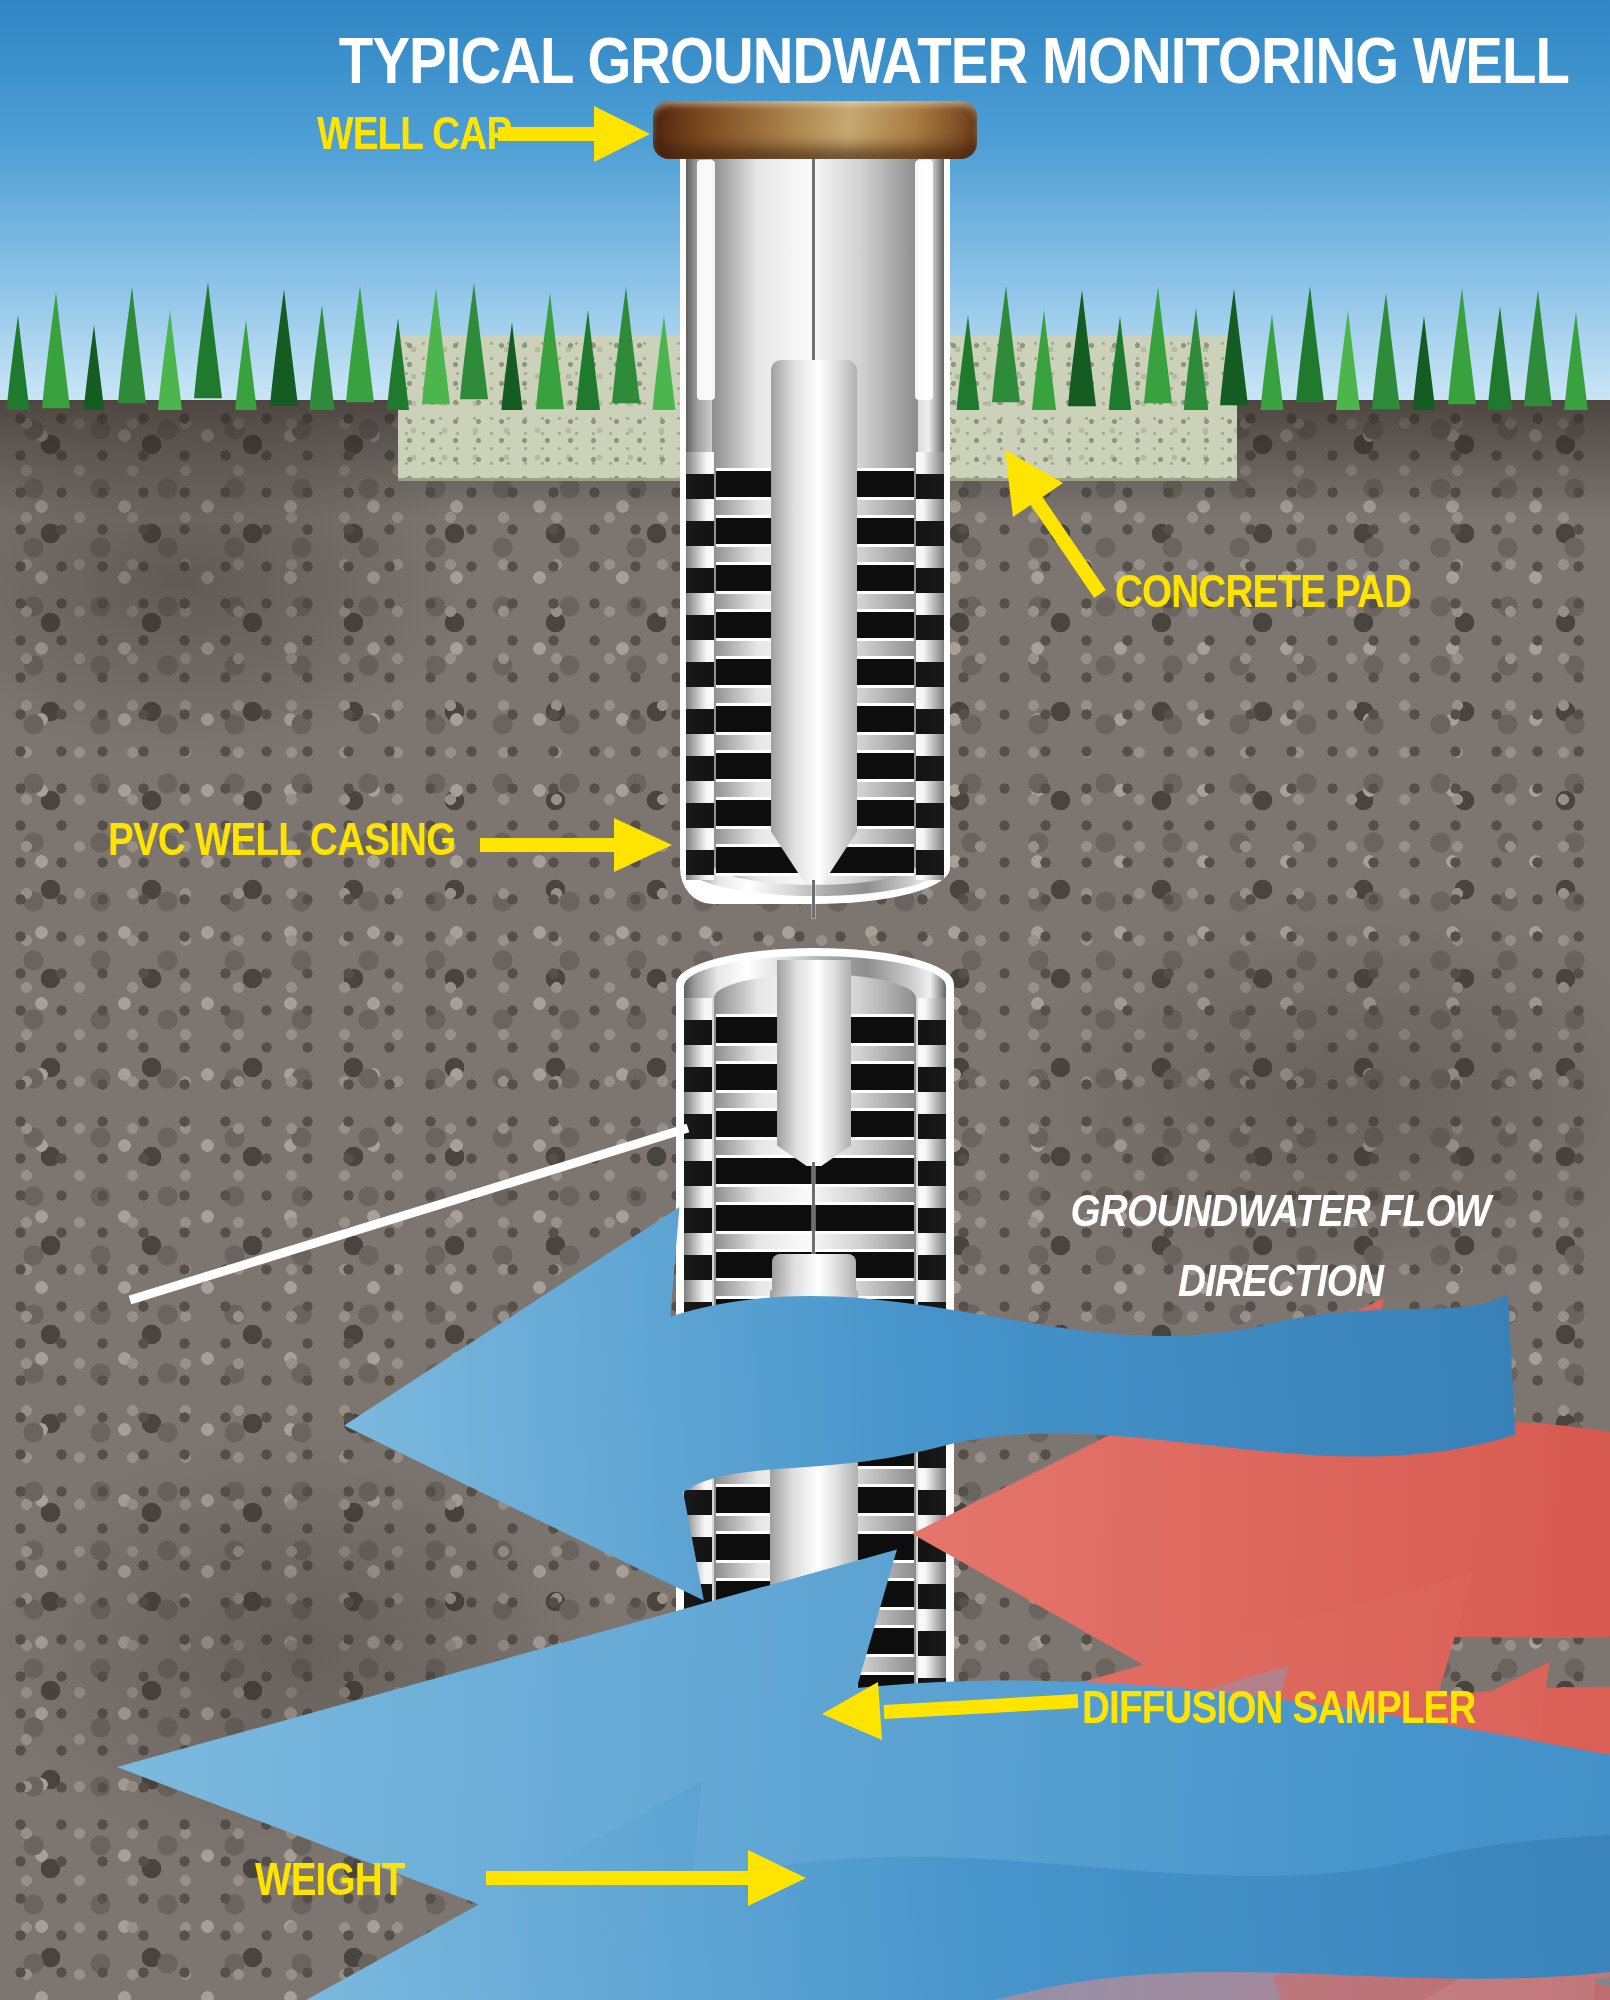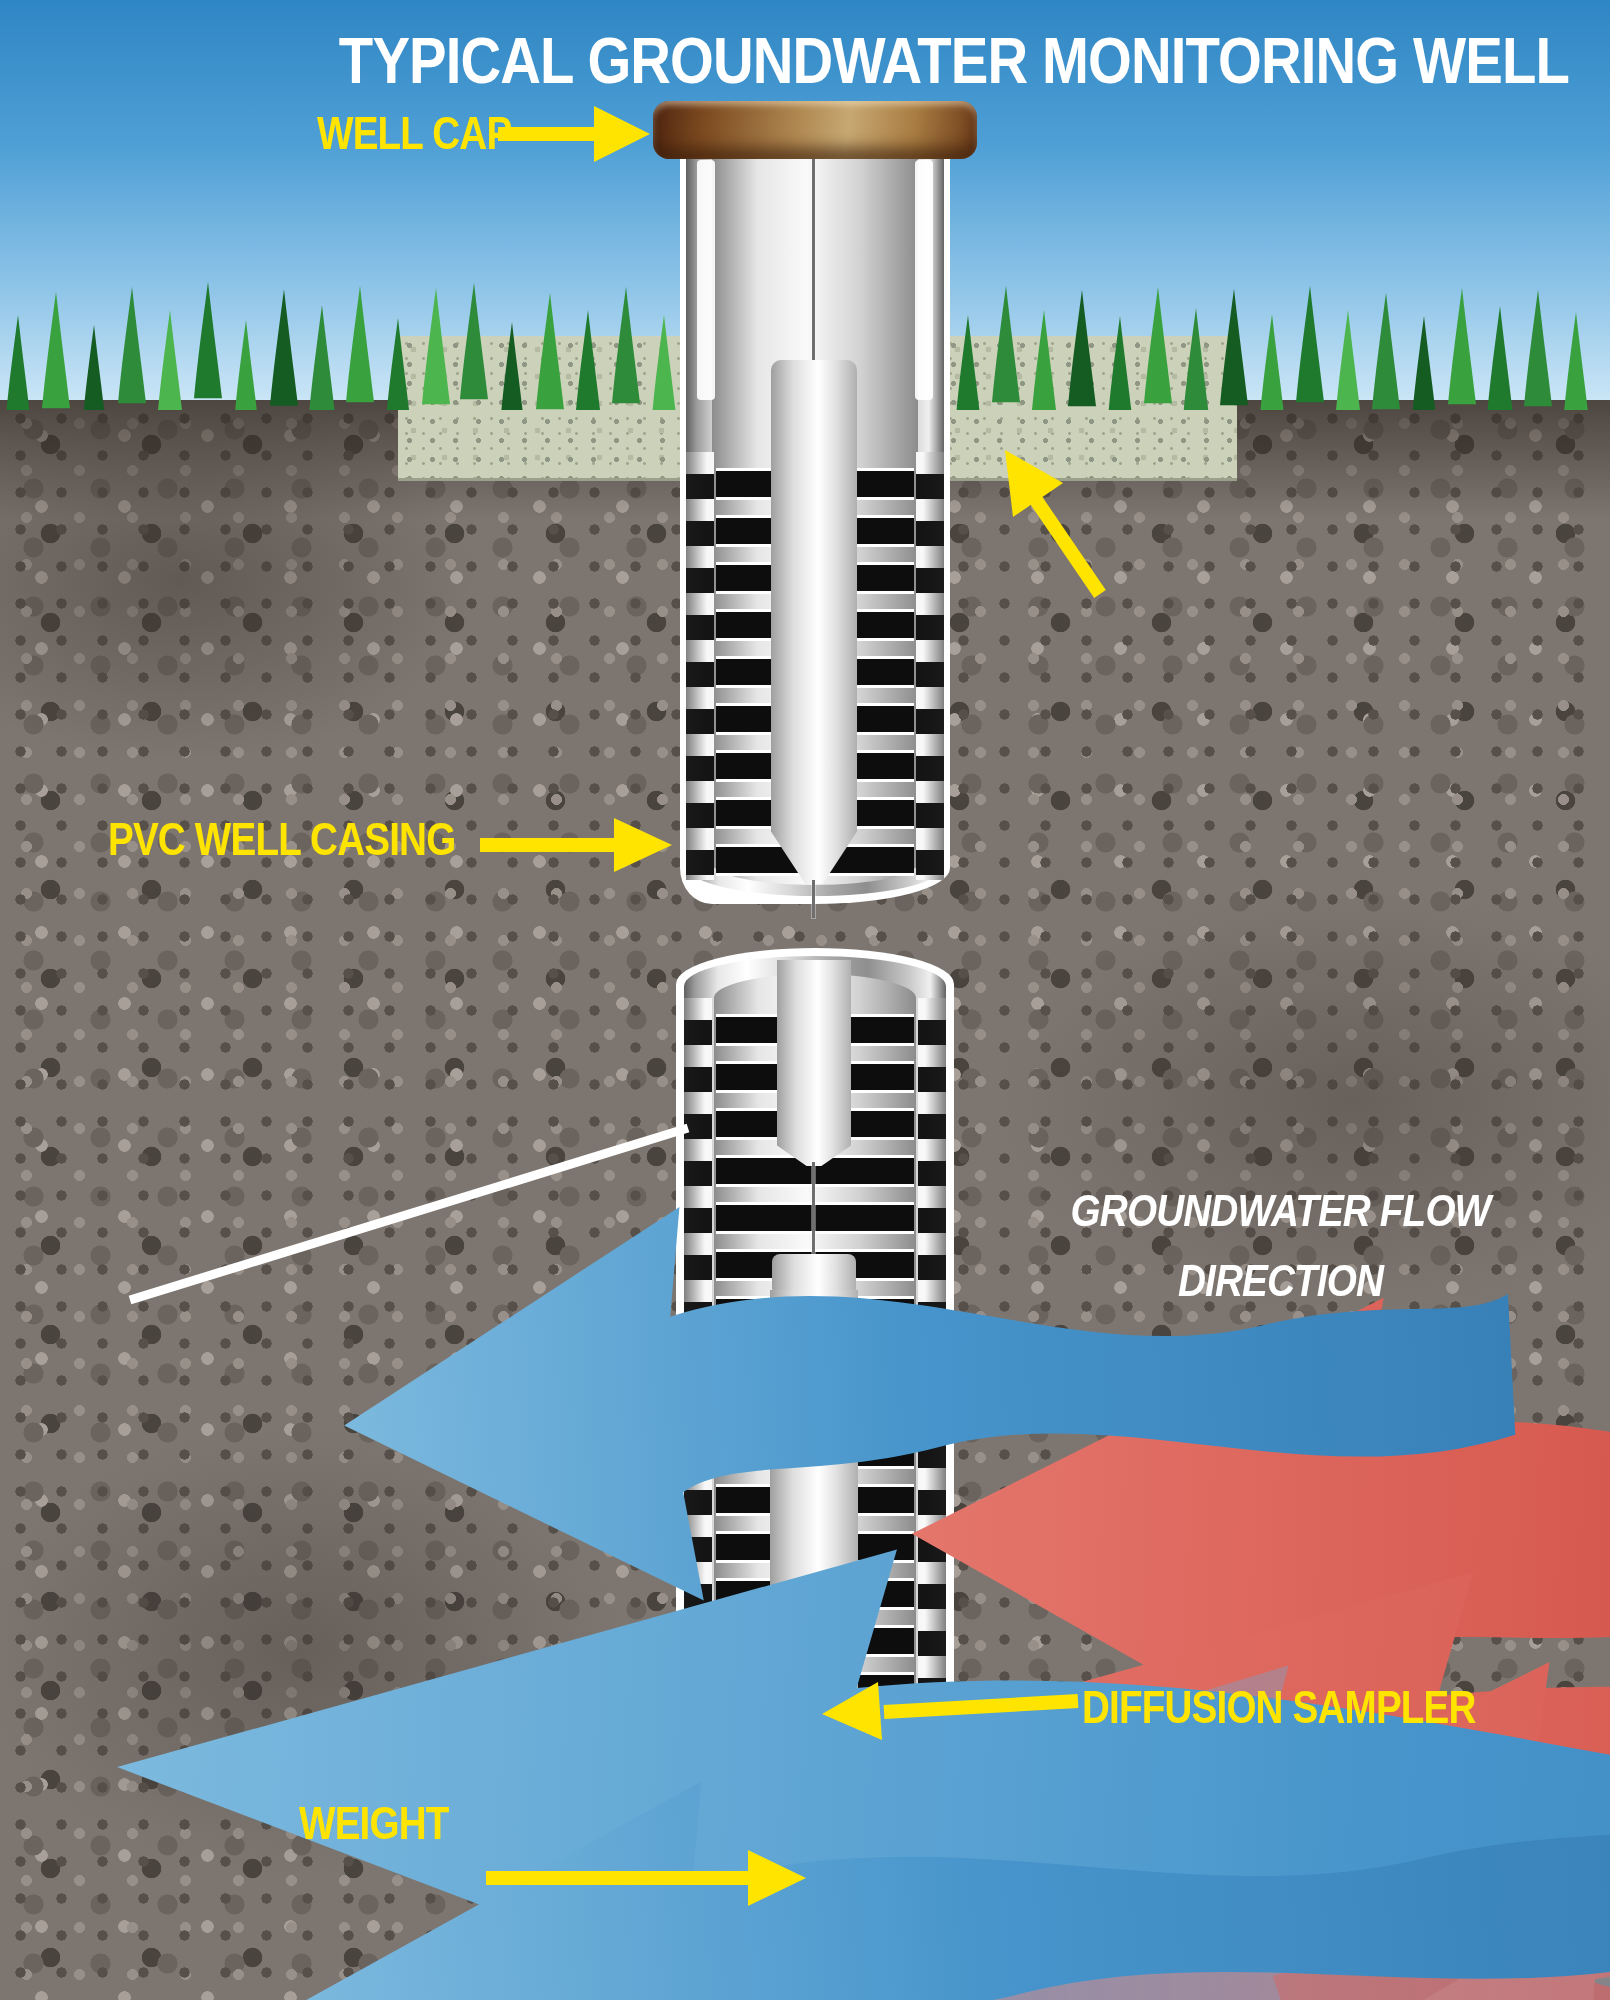--- a/index.html
+++ b/index.html
@@ -262,35 +262,38 @@
   </svg>
 
   <div class="abs title" style="left:255px;top:24px;width:780px;">
     <span class="cond-c">TYPICAL GROUNDWATER MONITORING WELL</span>
   </div>
 
   <div class="abs ylabel" style="left:280px;top:106px;width:212px;text-align:right;">
     <span class="cond" style="transform-origin:right center;">WELL CAP</span>
   </div>
 
+  <div class="abs ylabel" style="left:1115px;top:564px;">
+    <span class="cond">CONCRETE PAD</span>
+  </div>
 
   <div class="abs" style="left:1040px;top:1186px;width:480px;">
     <div class="wlabel">
       <span class="cond-c">GROUNDWATER FLOW</span>
     </div>
     <div class="wlabel" style="margin-top:20px;">
       <span class="cond-c">DIRECTION</span>
     </div>
   </div>
 
   <div class="abs ylabel" style="left:108px;top:812px;">
     <span class="cond">PVC WELL CASING</span>
   </div>
 
   <div class="abs ylabel" style="left:1082px;top:1680px;">
     <span class="cond">DIFFUSION SAMPLER</span>
   </div>
 
-  <div class="abs ylabel" style="left:255px;top:1796px;margin-left:44px;">
+  <div class="abs ylabel" style="left:255px;top:1852px;">
     <span class="cond">WEIGHT</span>
   </div>
 
 </div>
 
 </body></html>

